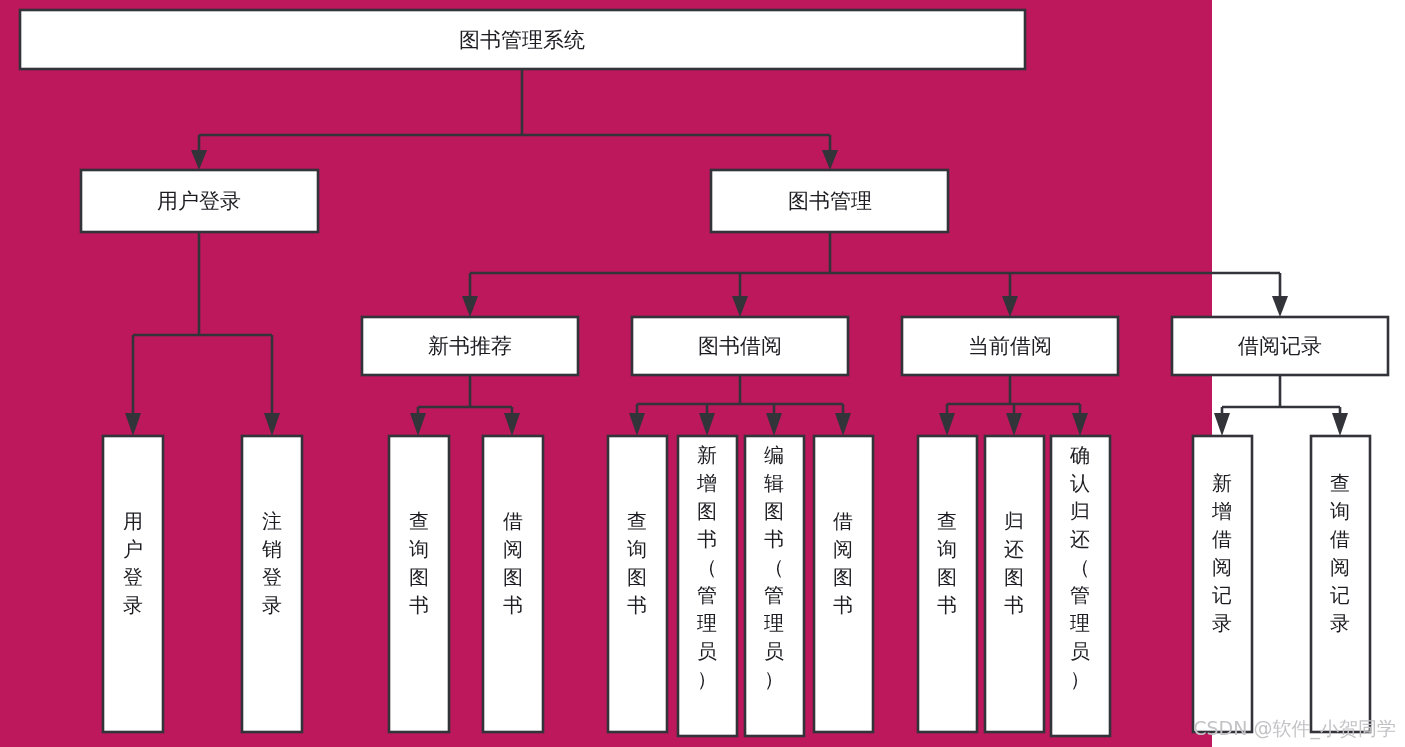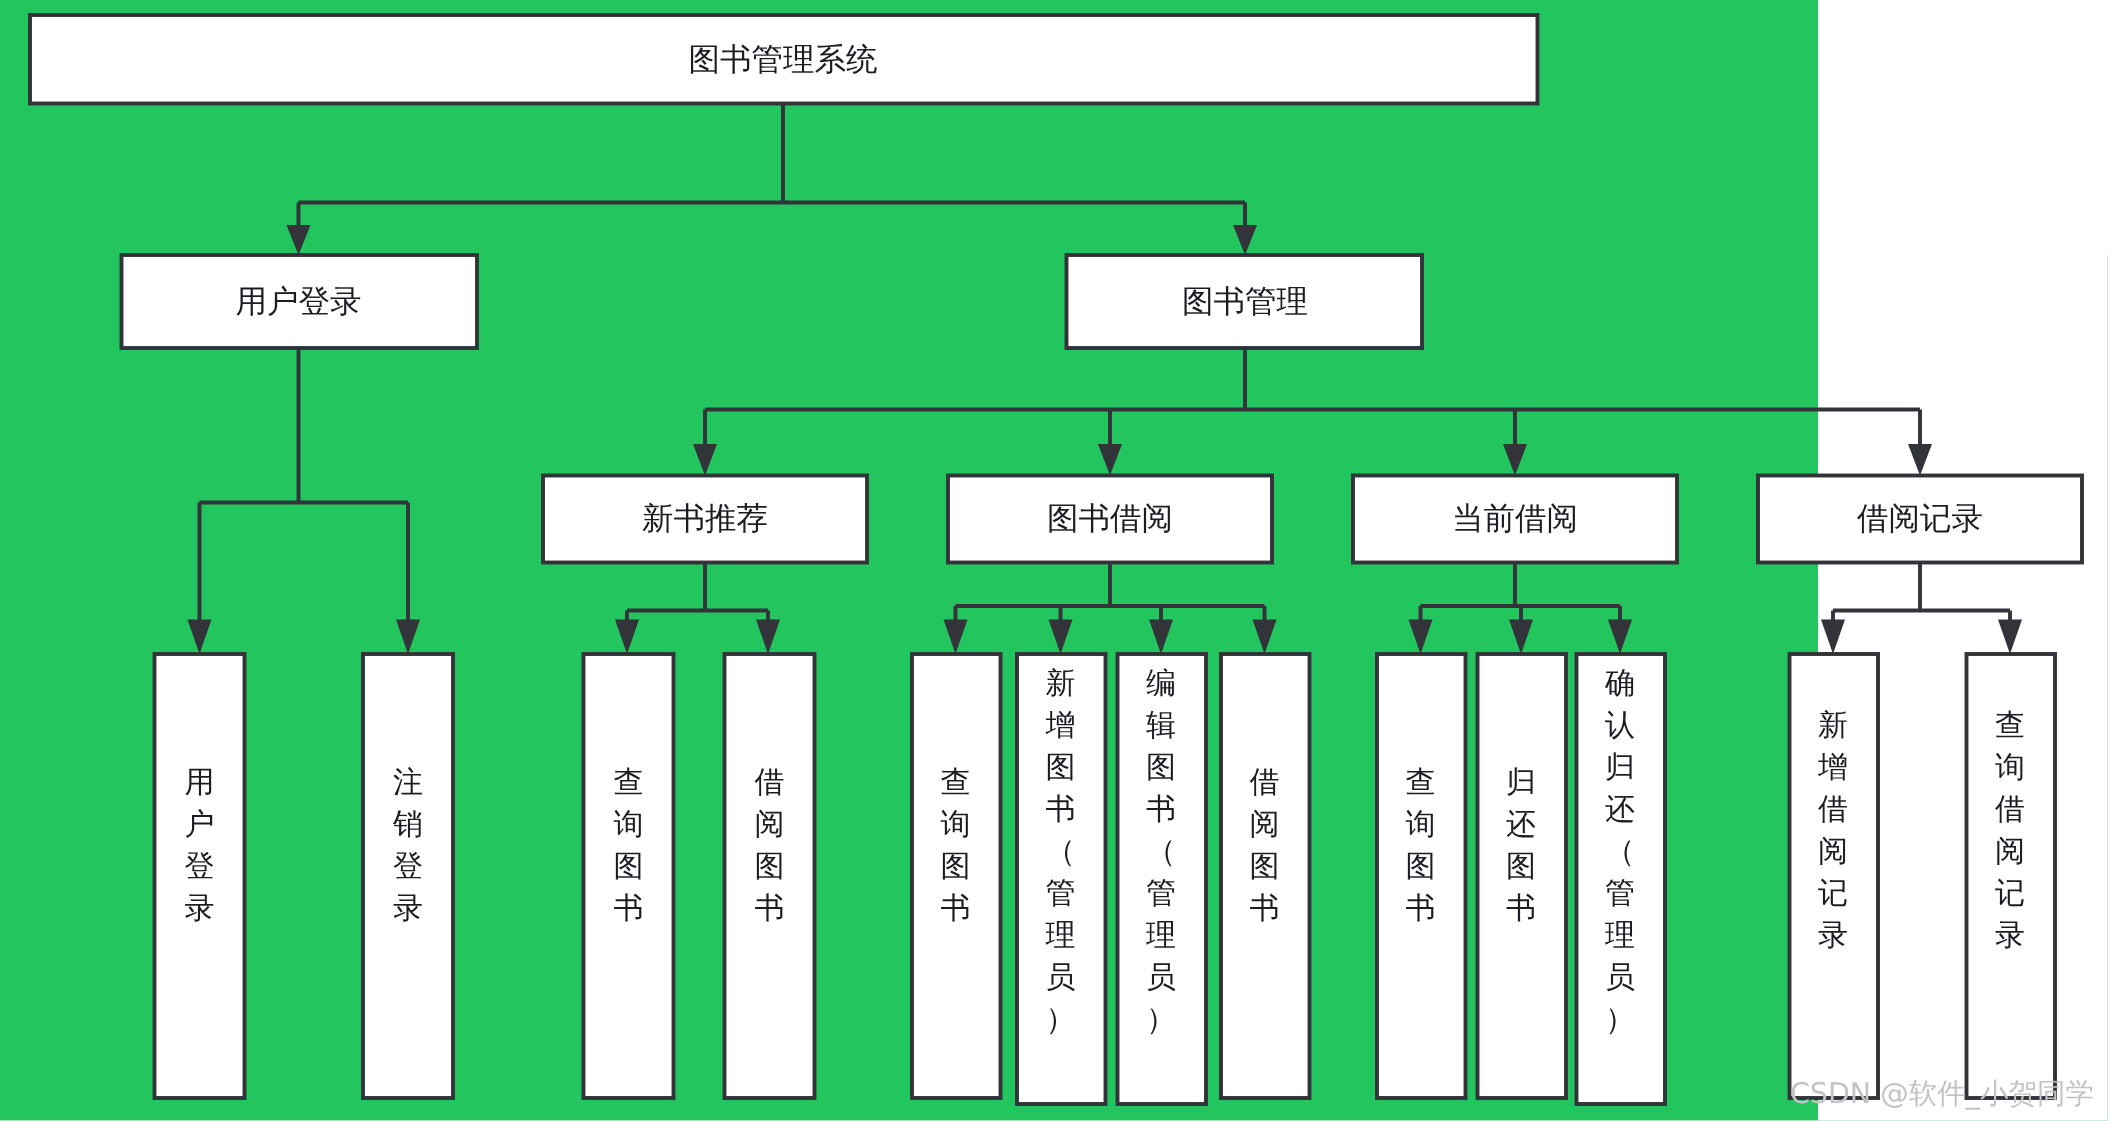--- a/index.html
+++ b/index.html
@@ -11,21 +11,21 @@
   body {
     width: 1405px;
     height: 747px;
     font-family: "DejaVu Sans", "Liberation Sans", sans-serif;
     overflow: hidden;
   }
   #diagram-root {
     position: relative;
     width: 1212px;
     height: 747px;
-    background: #22c55e;
+    background: #be185d;
   }
   svg.diagram {
     position: absolute;
     top: 0;
     left: 0;
     width: 1405px;
     height: 747px;
     display: block;
   }
   .node-box {

